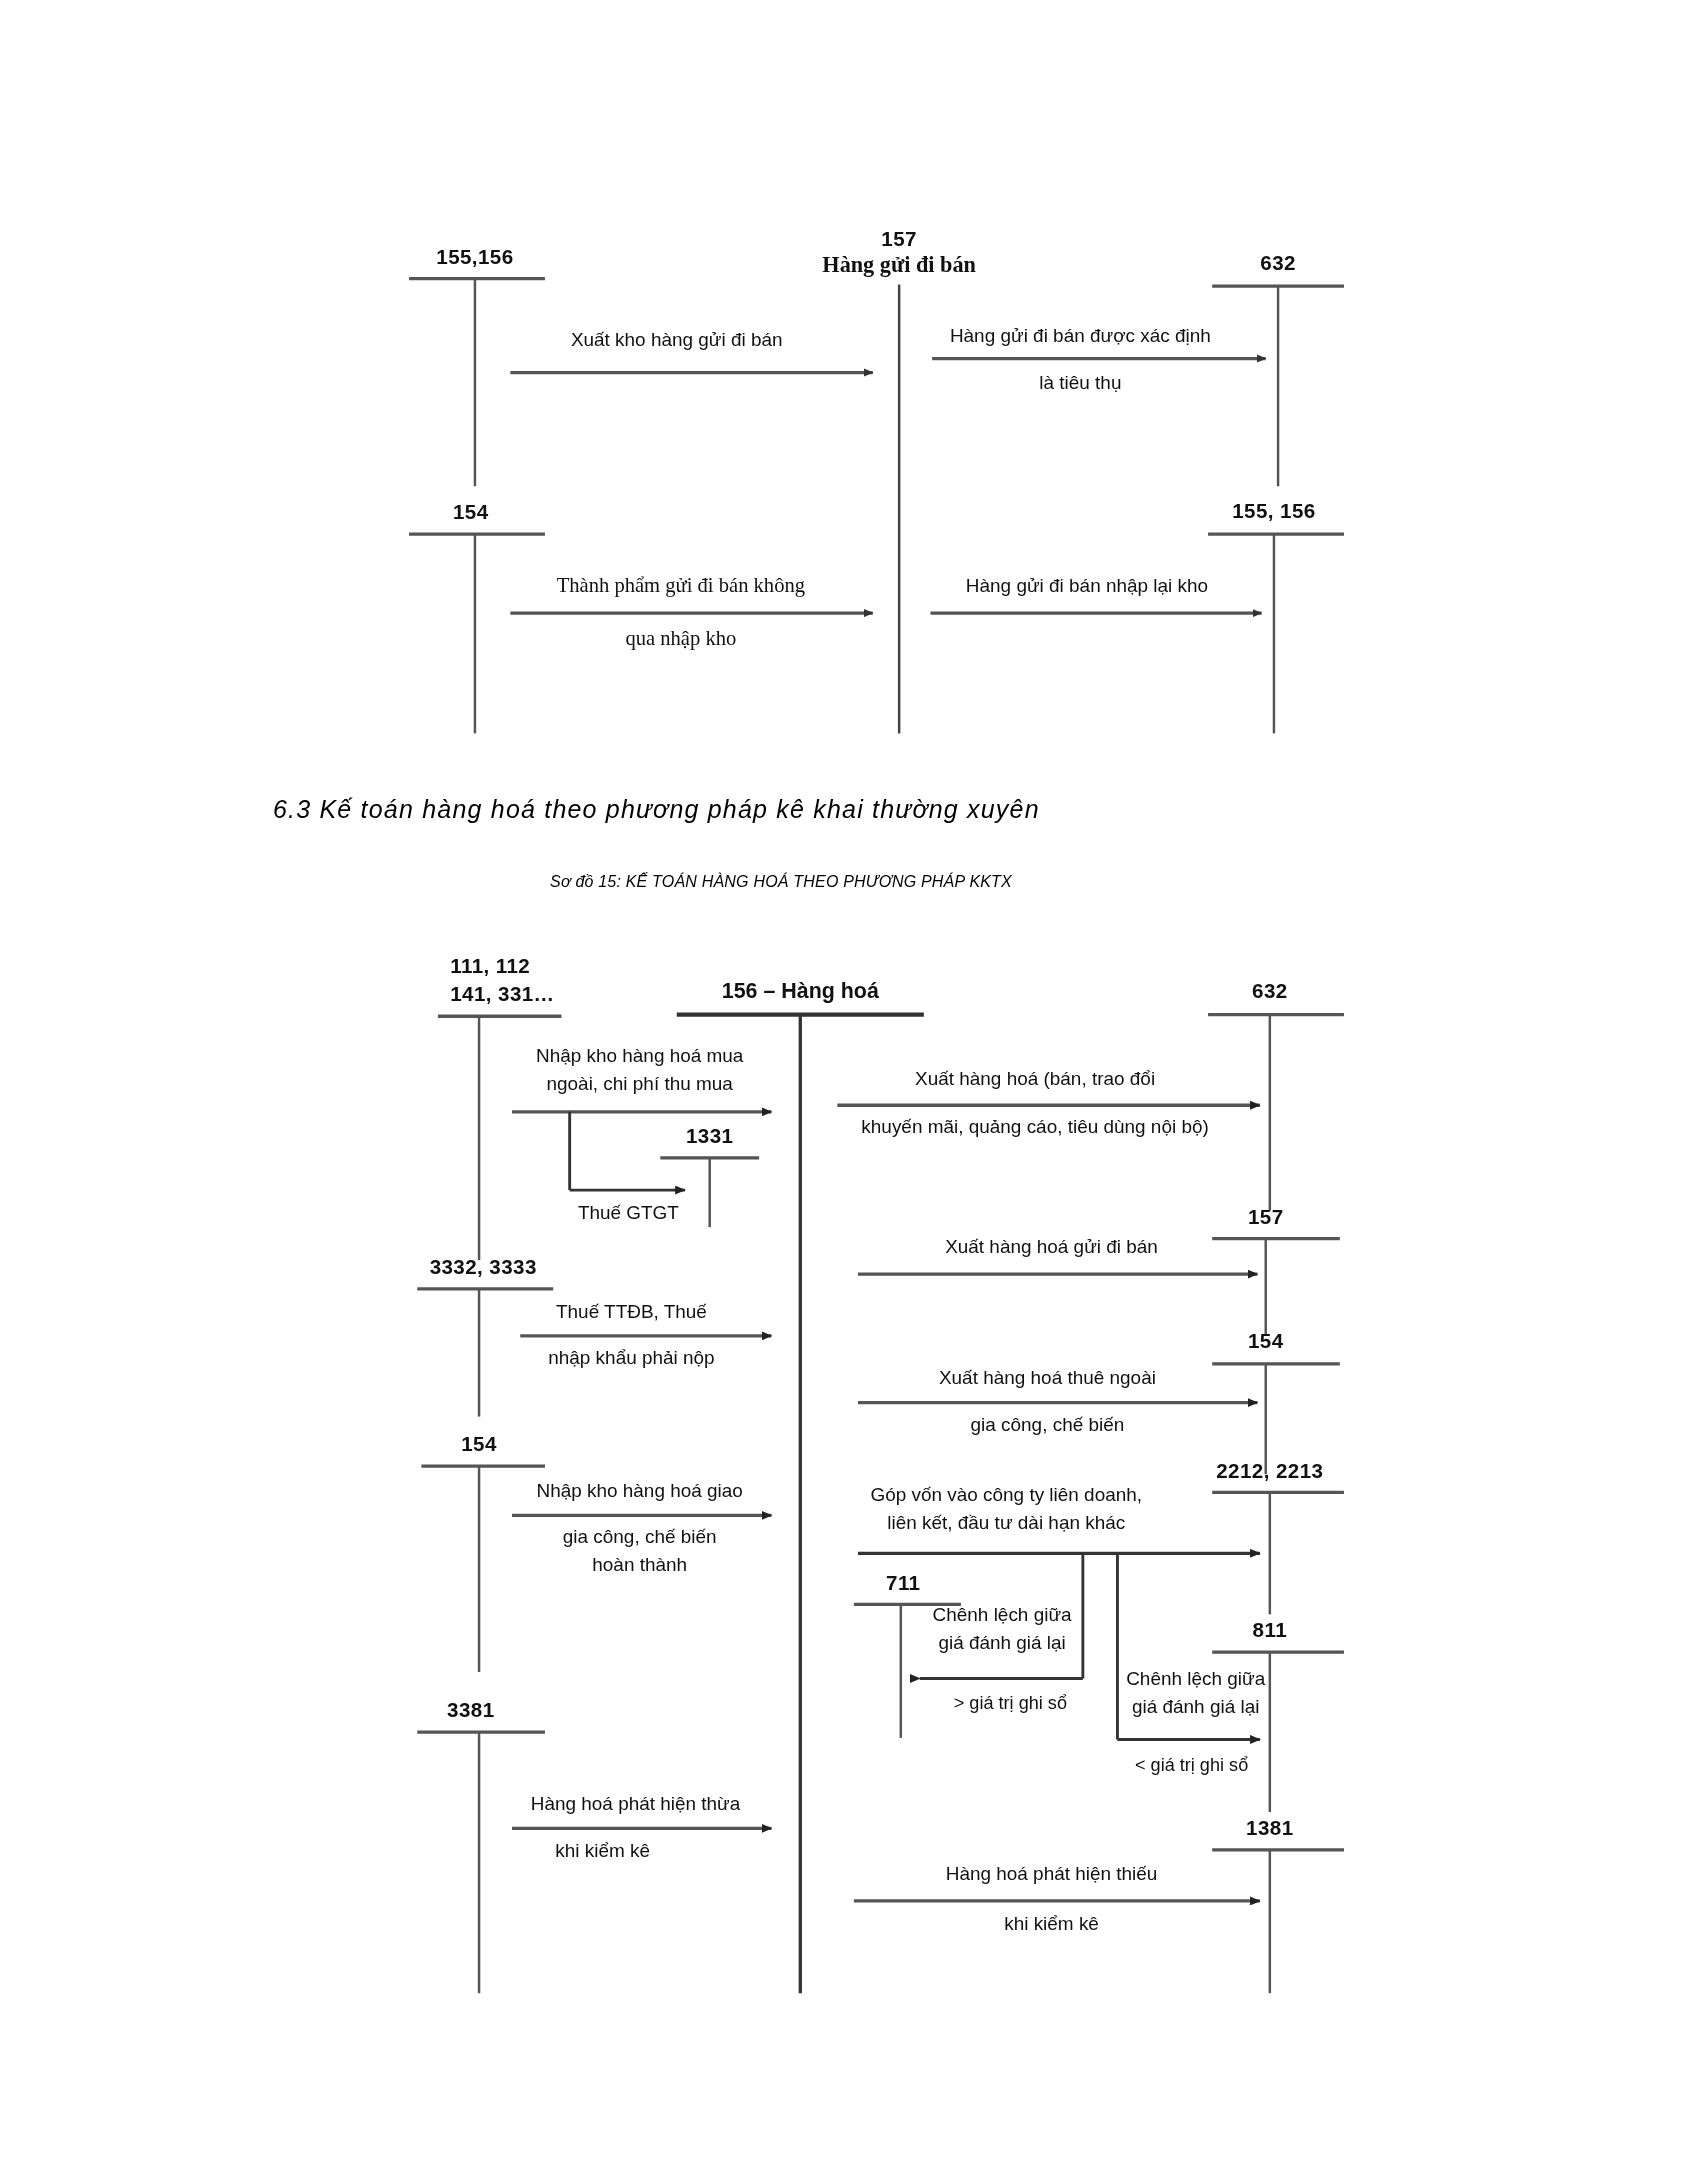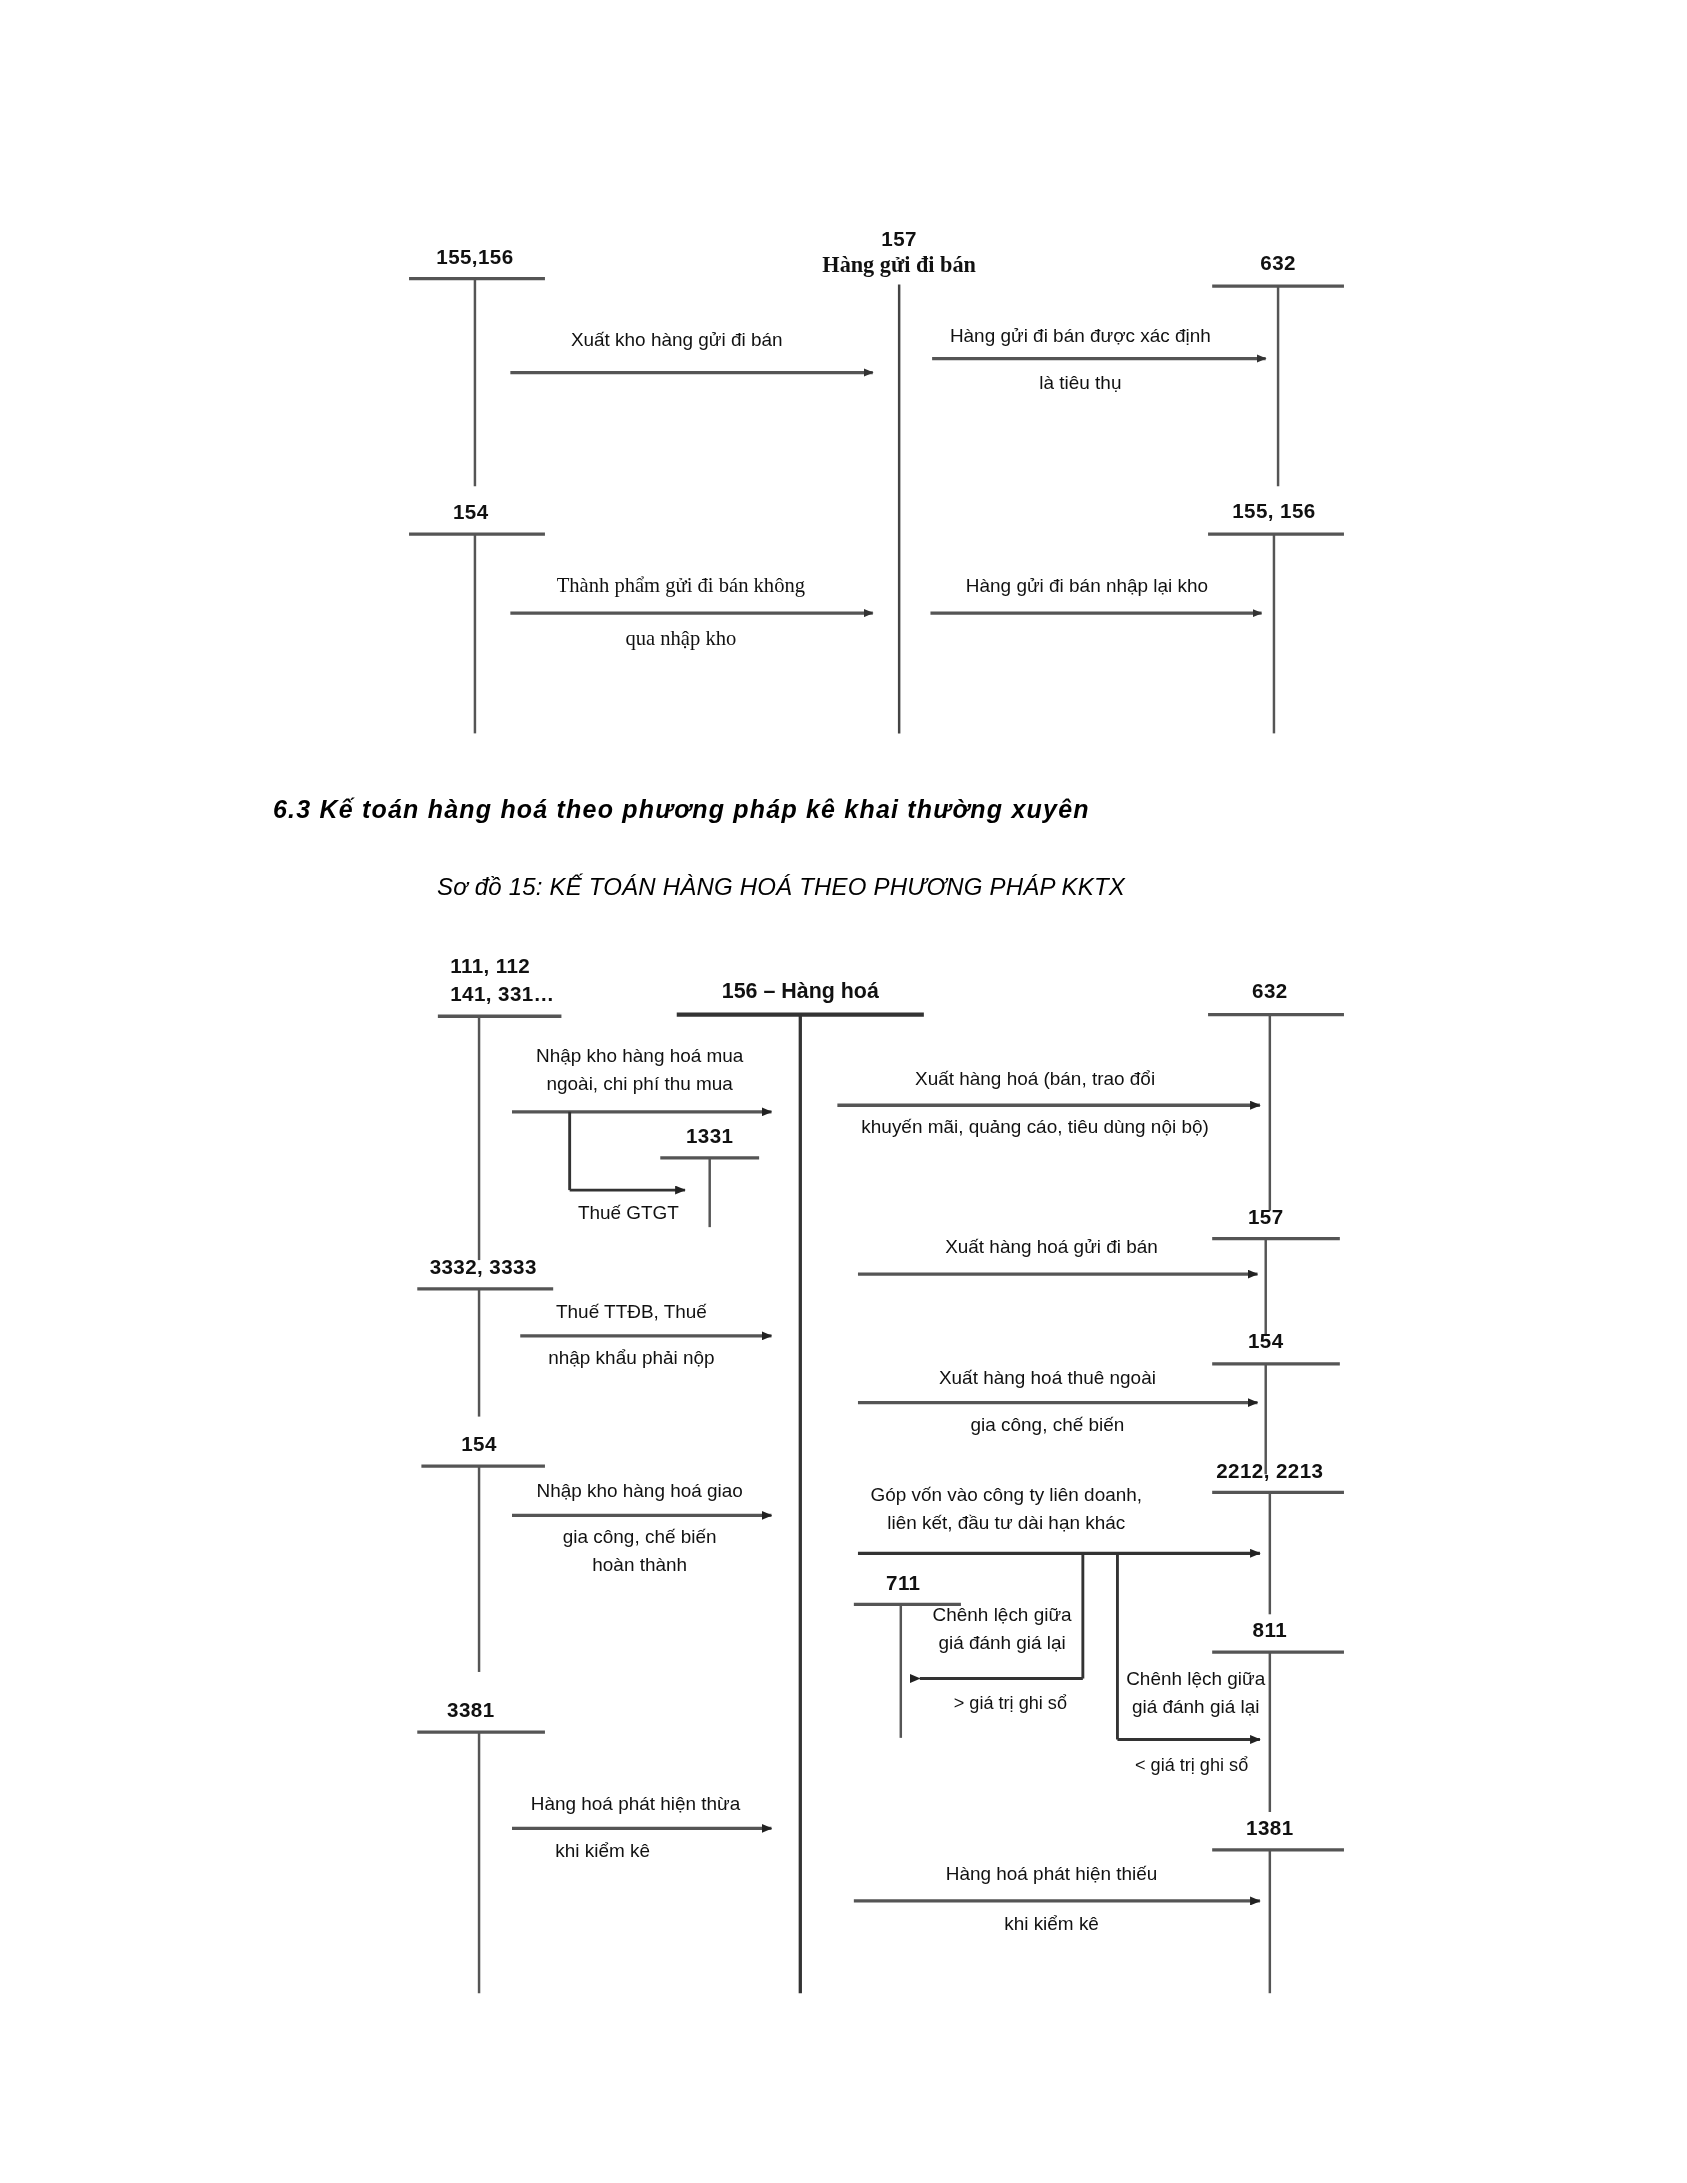--- a/index.html
+++ b/index.html
@@ -22,33 +22,33 @@
   .acct{ font-weight:bold; font-size:25px; letter-spacing:0.5px; }
   .lbl{ font-size:23px; }
   .lbl-serif{ font-family:"Liberation Serif", serif; font-size:25px; }
   .lbl-sm{ font-size:22px; }
   .hdr{ font-weight:bold; font-size:26px; }
   .hdr-serif{ font-family:"Liberation Serif", serif; font-weight:bold; font-size:27px; }
   .section-heading{
     position:absolute;
     left:247px; top:795px;
     font-family:"Liberation Sans", sans-serif;
-    font-weight:bold;
+    font-weight:normal;
     font-style:italic;
     font-size:25px;
     letter-spacing:1.2px;
     white-space:nowrap;
   }
   .figure-caption{
     position:absolute;
     left:0; top:873px; width:1510px;
     text-align:center;
     font-family:"Liberation Sans", sans-serif;
     font-style:italic;
-    font-size:24px;
+    font-size:16px;
     letter-spacing:0.2px;
     white-space:nowrap;
   }
 </style>
 </head>
 <body>
 
 <div class="page">
 
   <div class="diagram-wrap" style="top:206px;">

